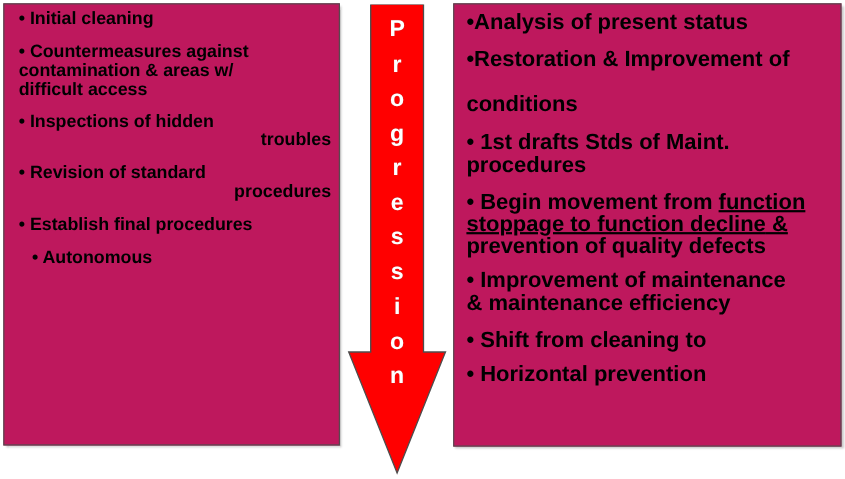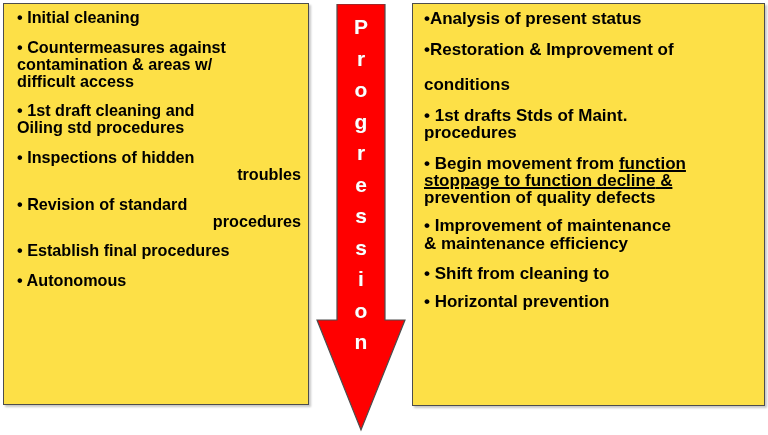--- a/index.html
+++ b/index.html
@@ -19,21 +19,21 @@
     position: absolute;
     left: 0; top: 0;
     width: 768px;
     height: 435px;
     background: #ffffff;
   }
 
   
   .panel {
     position: absolute;
-    background: #fde047;
+    background: #be185d;
     border: 1px solid #4d4d4d;
     box-sizing: border-box;
     box-shadow: 2px 2px 2px rgba(0,0,0,0.22);
   }
   .panel-left {
     left: 3px;
     top: 3px;
     width: 306px;
     height: 402px;
   }
@@ -58,29 +58,29 @@
   }
 
   
   .panel-left .bullet-list {
     padding: 5px 7px 0 13px;
   }
   .panel-left .bullet-item {
     font-size: 16.2px;
     margin-bottom: 13px;
   }
-  .panel-left .bullet-item:last-child { margin-bottom: 0; }
+  .panel-left .bullet-item:last-child { margin-bottom: 0; margin-left: 12px; }
   .panel-left .ctr { text-align: right; display: block; }
 
   
   .panel-right .bullet-list {
     padding: 6px 8px 0 11px;
   }
   .panel-right .bullet-item {
-    font-size: 17px;
+    font-size: 20px;
     margin-bottom: 13px;
   }
   .panel-right .bullet-item.tight { margin-bottom: 11px; line-height: 1.0; margin-top: 10px; }
   .panel-right .bullet-item:last-child { margin-bottom: 0; }
 
   .u { text-decoration: underline; text-decoration-thickness: 2px; text-underline-offset: 1px; }
 
   
   .arrow-wrap {
     position: absolute;
@@ -126,24 +126,20 @@
       <li class="bullet-item">
         <span>• Initial cleaning</span>
       </li>
 
       <li class="bullet-item">
         <span>• Countermeasures against</span><br>
         <span>contamination &amp; areas w/</span><br>
         <span>difficult access</span>
       </li>
 
-      <li class="bullet-item">
-        <span>• 1st draft cleaning and</span><br>
-        <span>Oiling std procedures</span>
-      </li>
 
       <li class="bullet-item">
         <span>• Inspections of hidden</span>
         <span class="ctr">troubles</span>
       </li>
 
       <li class="bullet-item">
         <span>• Revision of standard</span>
         <span class="ctr">procedures</span>
       </li>

